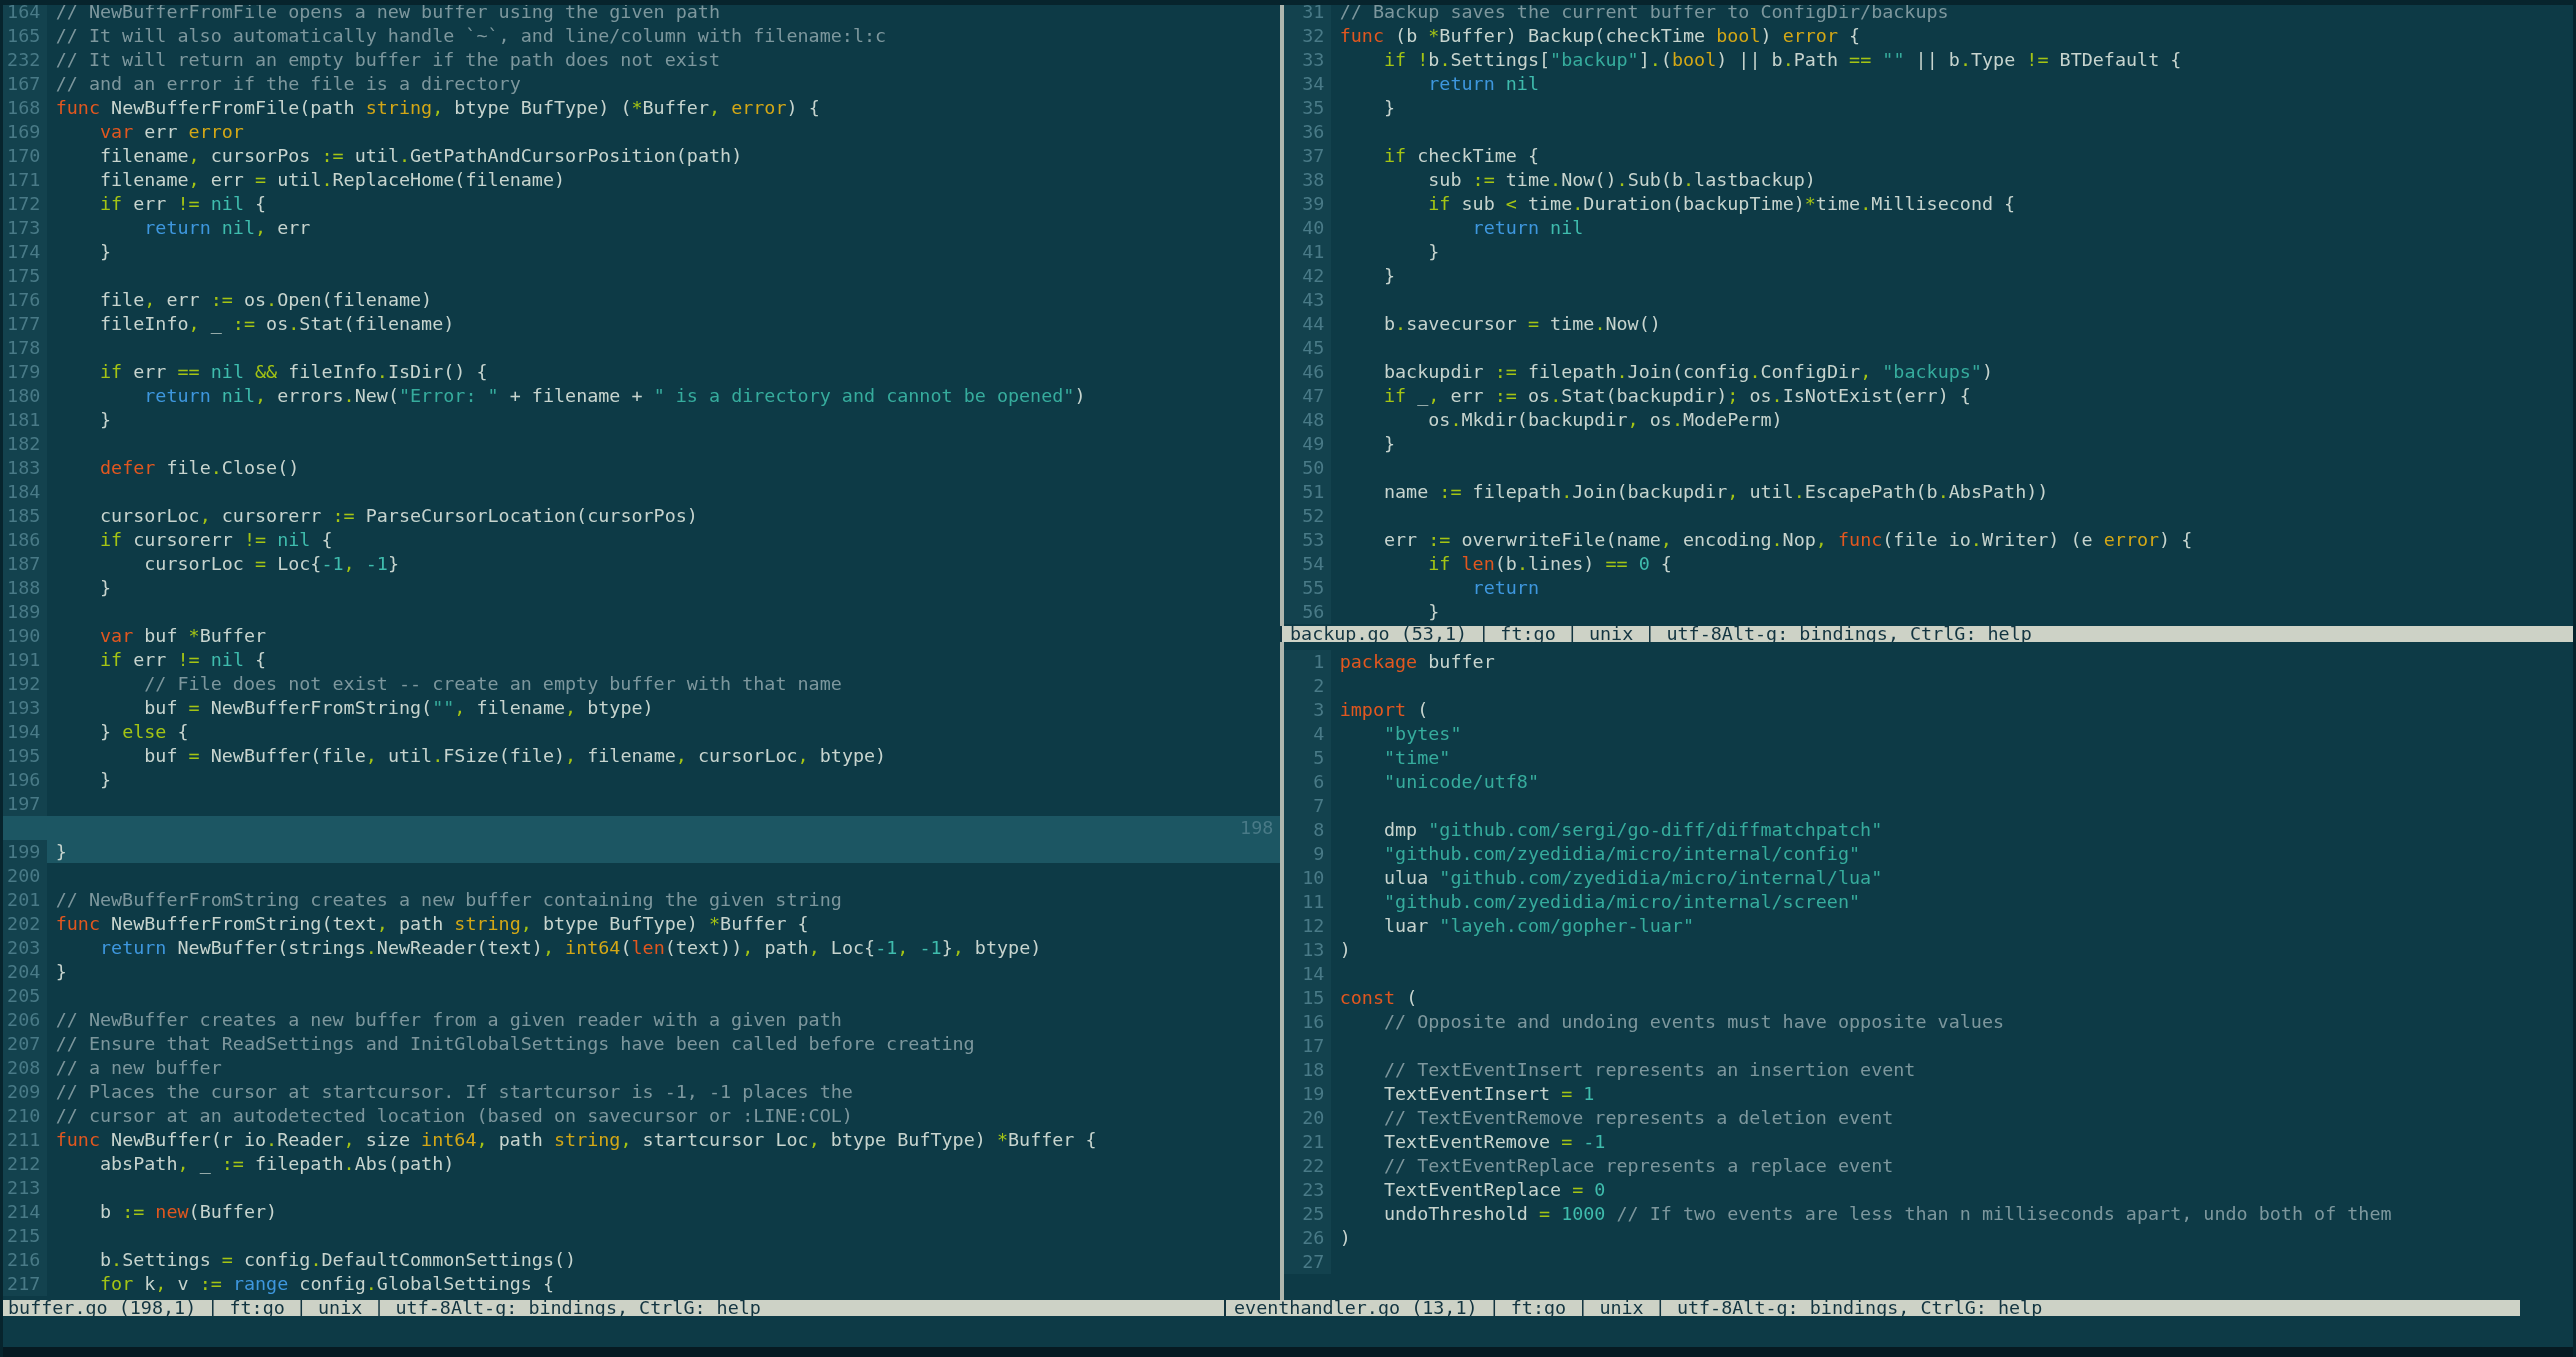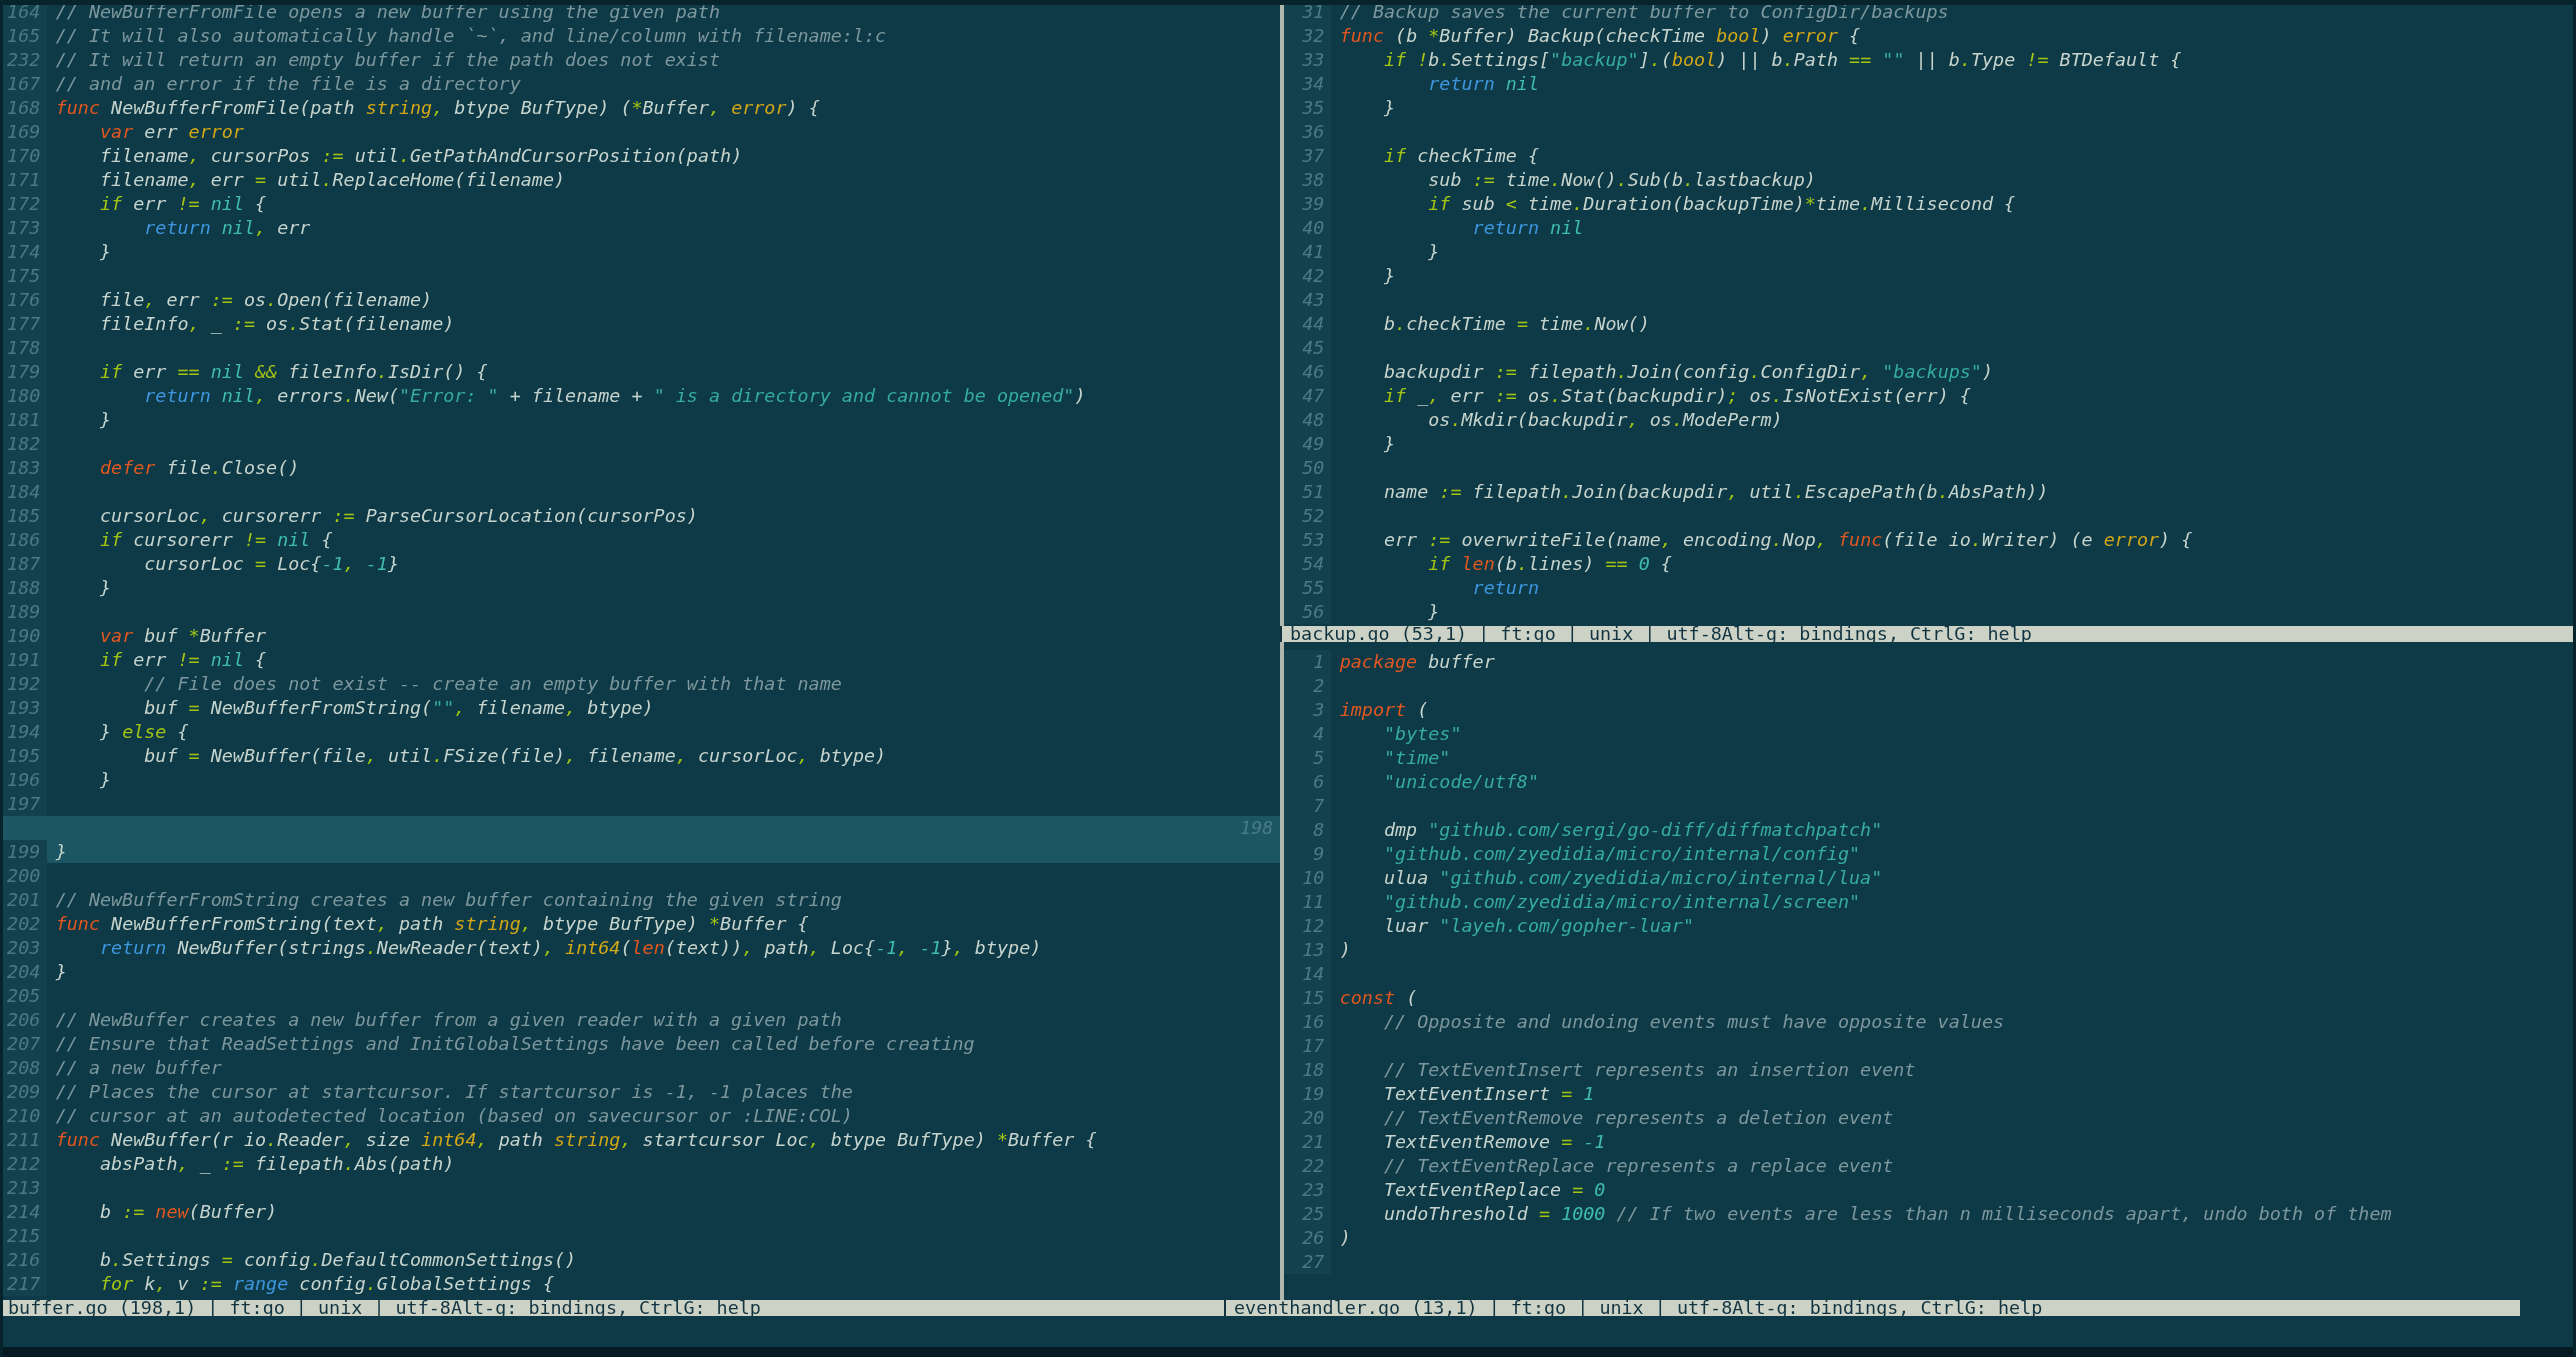--- a/index.html
+++ b/index.html
@@ -2,21 +2,21 @@
 <html style="--background: #0D3A46; --gutter-bg: #13424E; --line-number: #497A87; --text: #C7D4CE; --comment: #7D979D; --keyword: #E2571F; --operator: #A4C414; --type: #D3A716; --flow: #3E97DE; --string: #36AC9D; --constant: #3FBCAD; --cursor-line-bg: #164B57; --cursor-gutter-bg: #1C5663; --cursor-block: #C6CEC7; --statusbar-bg: #CDD2C6; --statusbar-fg: #123440; --divider: #AEB6AE;font-size:10.7px"><head>
 <meta charset="utf-8">
 <style>
   html,body{margin:0;padding:0;background:#061A22;}
   .screen{
     position:relative;width:2576px;height:1358px;overflow:hidden;
     background:var(--background,#0D3A46);
     font-family:"DejaVu Sans Mono","Liberation Mono",monospace;
     font-size:18.4px;line-height:24px;
   }
-  .pane{position:absolute;overflow:hidden;font-style:italic;}
+  .pane{position:absolute;overflow:hidden;}
   #pane-left{left:0;top:0;width:1280px;height:1301px;}
   #pane-rtop{left:1284px;top:0;width:1292px;height:627px;}
   #pane-rbot{left:1284px;top:650px;width:1292px;height:651px;}
   .row{display:flex;height:24px;white-space:pre;}
   .ln{
     flex:0 0 47px;box-sizing:border-box;text-align:right;padding-right:6.7px;
     background:var(--gutter-bg,#13424E);color:var(--line-number,#497A87);
   }
   .code{padding-left:8.7px;white-space:pre;overflow:hidden;}
   .row.cur{background:var(--cursor-line-bg,#164B57);flex-direction:column;}
@@ -114,21 +114,21 @@
       <div class="row"><span class="ln">34</span><span class="code"><span class="tk-d">        </span><span class="tk-b">return</span><span class="tk-d"> </span><span class="tk-n">nil</span></span></div>
       <div class="row"><span class="ln">35</span><span class="code"><span class="tk-d">    }</span></span></div>
       <div class="row"><span class="ln">36</span><span class="code"></span></div>
       <div class="row"><span class="ln">37</span><span class="code"><span class="tk-d">    </span><span class="tk-o">if</span><span class="tk-d"> checkTime {</span></span></div>
       <div class="row"><span class="ln">38</span><span class="code"><span class="tk-d">        sub </span><span class="tk-o">:=</span><span class="tk-d"> time</span><span class="tk-o">.</span><span class="tk-d">Now()</span><span class="tk-o">.</span><span class="tk-d">Sub(b</span><span class="tk-o">.</span><span class="tk-d">lastbackup)</span></span></div>
       <div class="row"><span class="ln">39</span><span class="code"><span class="tk-d">        </span><span class="tk-o">if</span><span class="tk-d"> sub </span><span class="tk-o">&lt;</span><span class="tk-d"> time</span><span class="tk-o">.</span><span class="tk-d">Duration(backupTime)</span><span class="tk-o">*</span><span class="tk-d">time</span><span class="tk-o">.</span><span class="tk-d">Millisecond {</span></span></div>
       <div class="row"><span class="ln">40</span><span class="code"><span class="tk-d">            </span><span class="tk-b">return</span><span class="tk-d"> </span><span class="tk-n">nil</span></span></div>
       <div class="row"><span class="ln">41</span><span class="code"><span class="tk-d">        }</span></span></div>
       <div class="row"><span class="ln">42</span><span class="code"><span class="tk-d">    }</span></span></div>
       <div class="row"><span class="ln">43</span><span class="code"></span></div>
-      <div class="row"><span class="ln">44</span><span class="code"><span class="tk-d">    b</span><span class="tk-o">.</span><span class="tk-d">checkTime </span><span class="tk-o">=</span><span class="tk-d"> time</span><span class="tk-o">.</span><span class="tk-d">Now()</span></span></div>
+      <div class="row"><span class="ln">44</span><span class="code"><span class="tk-d">    b</span><span class="tk-o">.</span><span class="tk-d">savecursor </span><span class="tk-o">=</span><span class="tk-d"> time</span><span class="tk-o">.</span><span class="tk-d">Now()</span></span></div>
       <div class="row"><span class="ln">45</span><span class="code"></span></div>
       <div class="row"><span class="ln">46</span><span class="code"><span class="tk-d">    backupdir </span><span class="tk-o">:=</span><span class="tk-d"> filepath</span><span class="tk-o">.</span><span class="tk-d">Join(config</span><span class="tk-o">.</span><span class="tk-d">ConfigDir</span><span class="tk-o">,</span><span class="tk-d"> </span><span class="tk-g">"backups"</span><span class="tk-d">)</span></span></div>
       <div class="row"><span class="ln">47</span><span class="code"><span class="tk-d">    </span><span class="tk-o">if</span><span class="tk-d"> _</span><span class="tk-o">,</span><span class="tk-d"> err </span><span class="tk-o">:=</span><span class="tk-d"> os</span><span class="tk-o">.</span><span class="tk-d">Stat(backupdir)</span><span class="tk-o">;</span><span class="tk-d"> os</span><span class="tk-o">.</span><span class="tk-d">IsNotExist(err) {</span></span></div>
       <div class="row"><span class="ln">48</span><span class="code"><span class="tk-d">        os</span><span class="tk-o">.</span><span class="tk-d">Mkdir(backupdir</span><span class="tk-o">,</span><span class="tk-d"> os</span><span class="tk-o">.</span><span class="tk-d">ModePerm)</span></span></div>
       <div class="row"><span class="ln">49</span><span class="code"><span class="tk-d">    }</span></span></div>
       <div class="row"><span class="ln">50</span><span class="code"></span></div>
       <div class="row"><span class="ln">51</span><span class="code"><span class="tk-d">    name </span><span class="tk-o">:=</span><span class="tk-d"> filepath</span><span class="tk-o">.</span><span class="tk-d">Join(backupdir</span><span class="tk-o">,</span><span class="tk-d"> util</span><span class="tk-o">.</span><span class="tk-d">EscapePath(b</span><span class="tk-o">.</span><span class="tk-d">AbsPath))</span></span></div>
       <div class="row"><span class="ln">52</span><span class="code"></span></div>
       <div class="row"><span class="ln">53</span><span class="code"><span class="tk-d">    err </span><span class="tk-o">:=</span><span class="tk-d"> overwriteFile(name</span><span class="tk-o">,</span><span class="tk-d"> encoding</span><span class="tk-o">.</span><span class="tk-d">Nop</span><span class="tk-o">,</span><span class="tk-d"> </span><span class="tk-k">func</span><span class="tk-d">(file io</span><span class="tk-o">.</span><span class="tk-d">Writer) (e </span><span class="tk-t">error</span><span class="tk-d">) {</span></span></div>
       <div class="row"><span class="ln">54</span><span class="code"><span class="tk-d">        </span><span class="tk-o">if</span><span class="tk-d"> </span><span class="tk-k">len</span><span class="tk-d">(b</span><span class="tk-o">.</span><span class="tk-d">lines) </span><span class="tk-o">==</span><span class="tk-d"> </span><span class="tk-n">0</span><span class="tk-d"> {</span></span></div>

